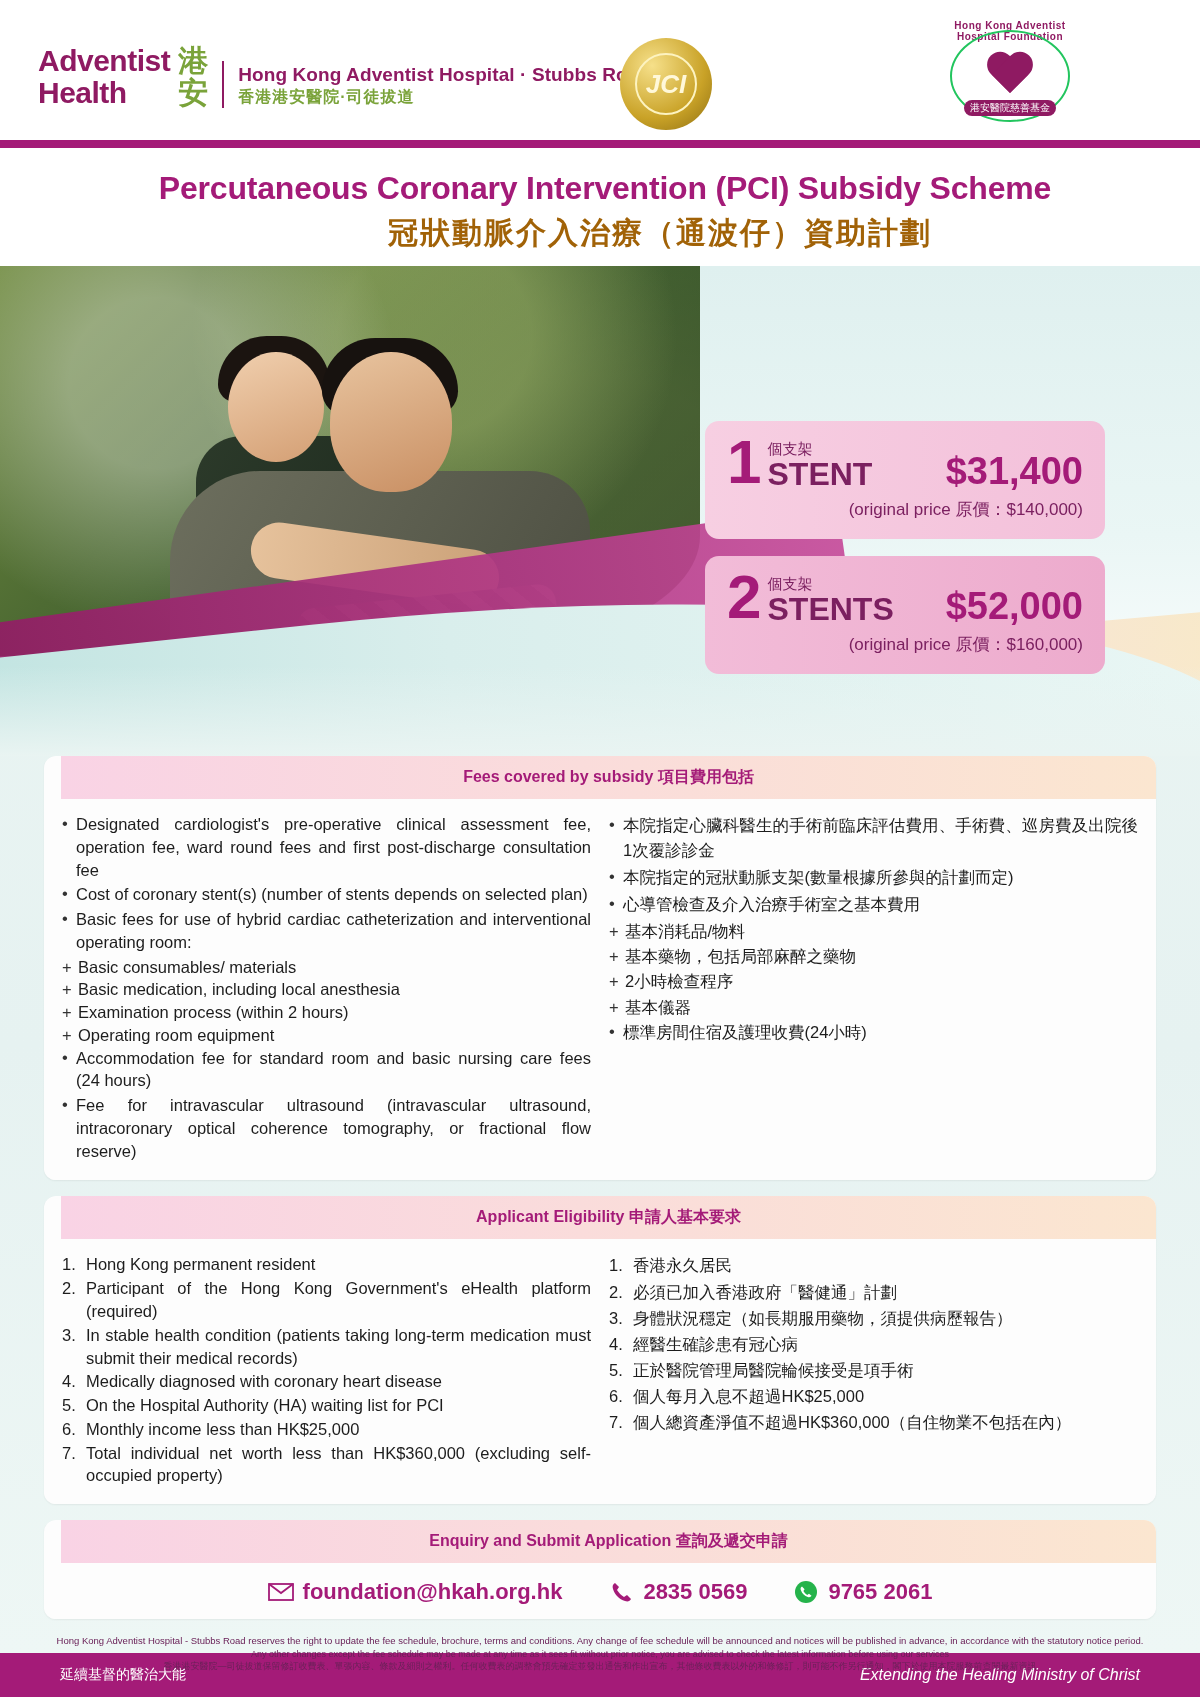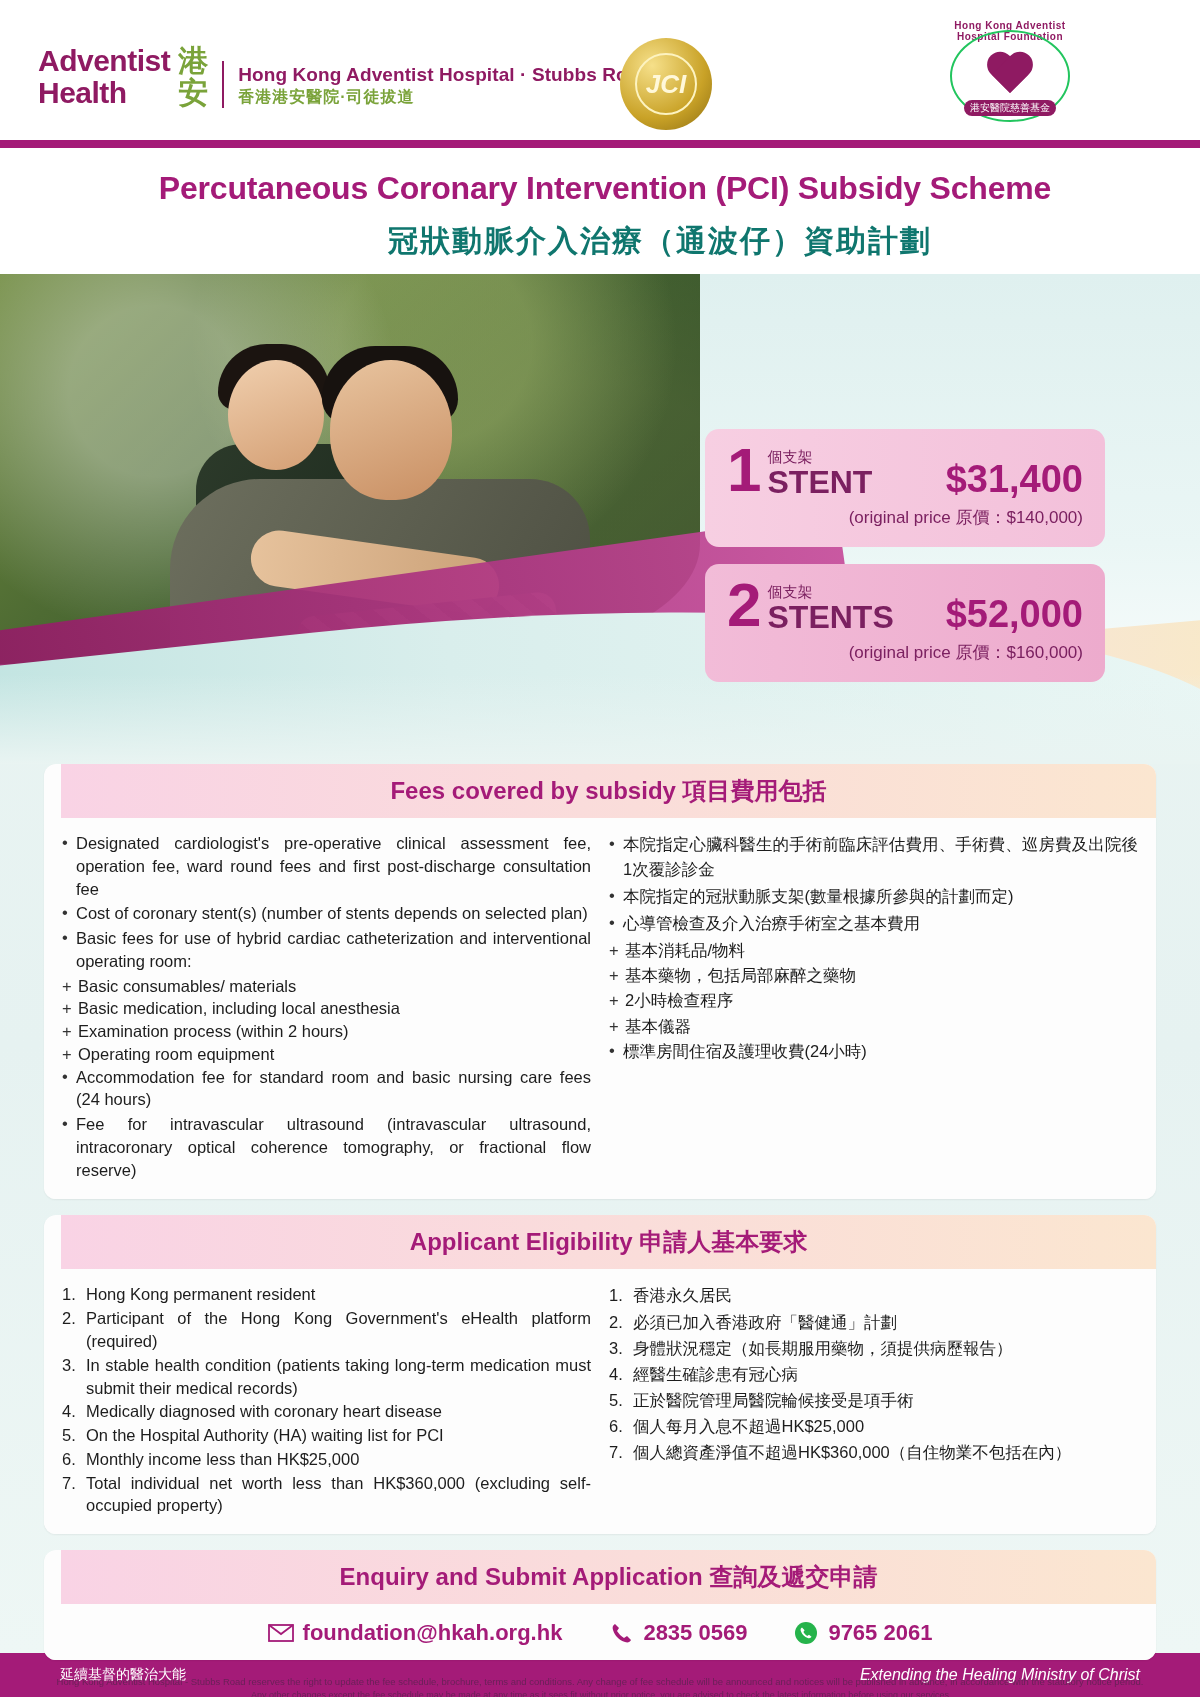--- a/index.html
+++ b/index.html
@@ -92,22 +92,22 @@
     background:#ffffff;
     padding:22px 0 12px 0;
     position:relative; z-index:6;
   }
   .title-en {
     text-align:center; color:#a41b78; font-weight:bold;
     font-size:32px; letter-spacing:-0.2px;
     padding-left:10px;
   }
   .title-zh {
-    text-align:center; color:#0f766e; font-weight:bold;
-    font-size:30px; margin-top:14px; letter-spacing:2px;
+    text-align:center; color:#a16207; font-weight:bold;
+    font-size:30px; margin-top:6px; letter-spacing:2px;
     padding-left:120px;
   }
 
   
   .hero {
     position:relative;
     height:490px;
     overflow:hidden;
     background:linear-gradient(180deg,#dff0ef 0%, #eaf6f5 55%, #ffffff 100%);
   }
@@ -213,21 +213,21 @@
   .section {
     margin:0 44px 16px 44px;
     border-radius:12px;
     overflow:hidden;
     background:#fdfdfd;
     box-shadow:0 1px 2px rgba(0,0,0,.06);
   }
   .sec-head {
     background:linear-gradient(90deg,#f9d3e5,#fbe6d0);
     text-align:center; padding:11px 0;
-    font-size:24px; font-weight:bold; color:#a41b78;margin-left:17px;
+    font-size:16px; font-weight:bold; color:#a41b78;margin-left:17px;
   }
   .sec-body {
     display:flex; padding:14px 18px 16px 18px; gap:18px;
     background:#fdfdfd;
   }
   .col { flex:1; }
   .col.en { font-size:16.5px; line-height:1.38; color:#1d1d1d; }
   .col.zh { font-size:16.5px; line-height:1.52; color:#1d1d1d; }
 
   ul.bullets { margin:0; padding:0; list-style:none; }

